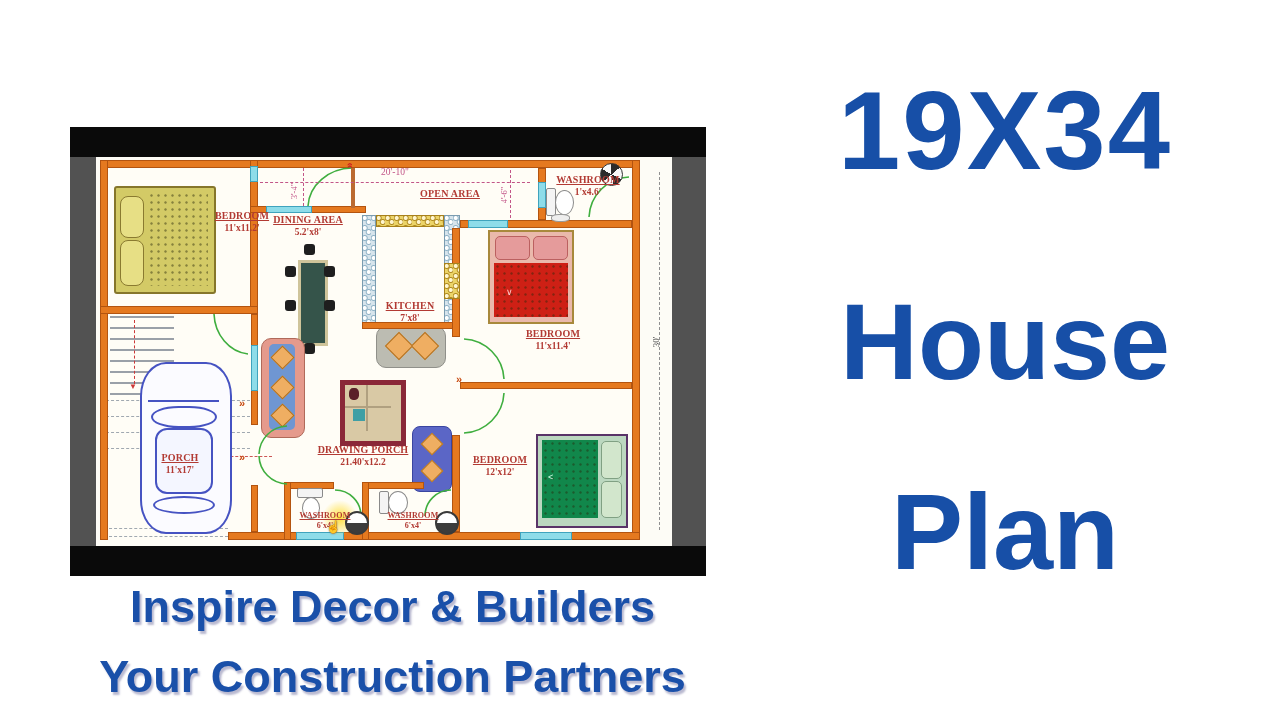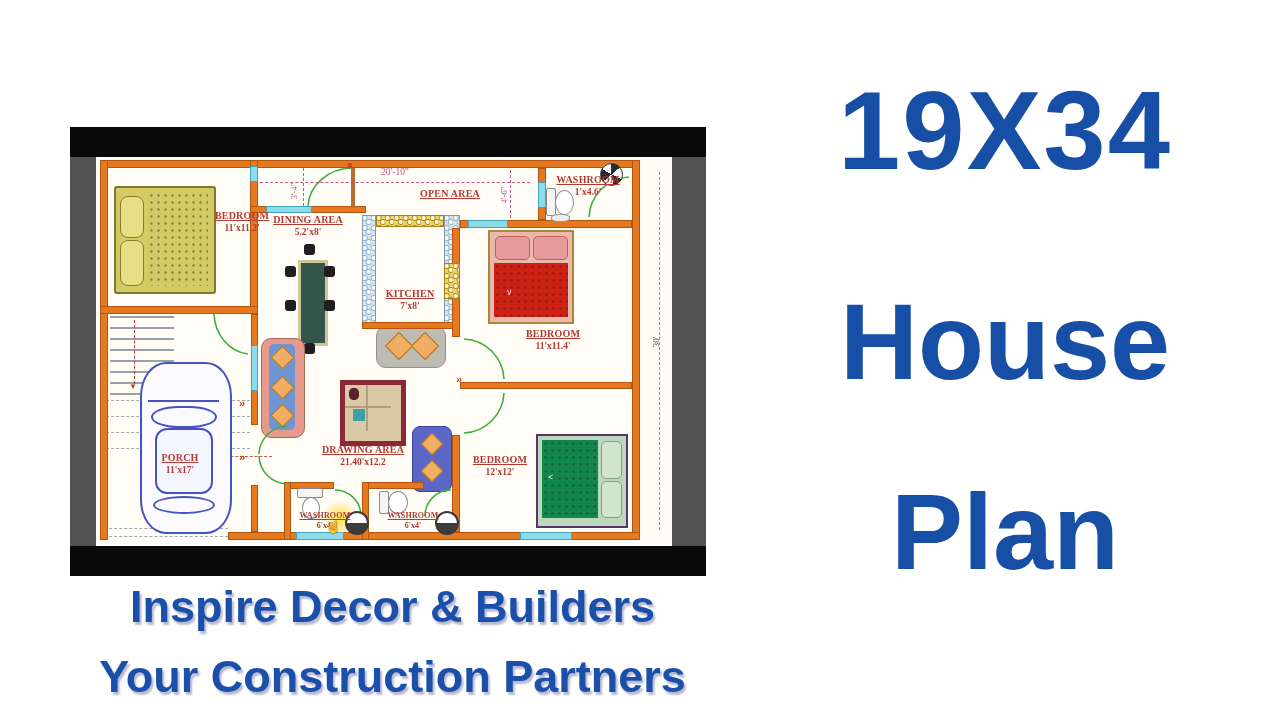--- a/index.html
+++ b/index.html
@@ -145,34 +145,34 @@
         <div class="rname">OPEN AREA</div>
       </div>
       <div class="rlabel" style="left:100px;top:50px;width:84px">
         <div class="rname">BEDROOM</div>
         <div class="rsize">11'x11.2'</div>
       </div>
       <div class="rlabel" style="left:158px;top:54px;width:100px">
         <div class="rname">DINING AREA</div>
         <div class="rsize">5.2'x8'</div>
       </div>
-      <div class="rlabel" style="left:268px;top:128px;width:84px">
+      <div class="rlabel" style="left:268px;top:140px;width:84px">
         <div class="rname">KITCHEN</div>
         <div class="rsize">7'x8'</div>
       </div>
       <div class="rlabel" style="left:443px;top:14px;width:90px">
         <div class="rname">WASHROOM</div>
         <div class="rsize">1'x4.6'</div>
       </div>
       <div class="rlabel" style="left:403px;top:168px;width:100px">
         <div class="rname">BEDROOM</div>
         <div class="rsize">11'x11.4'</div>
       </div>
       <div class="rlabel" style="left:198px;top:284px;width:130px">
-        <div class="rname">DRAWING AREA</div>
+        <div class="rname">DRAWING PORCH</div>
         <div class="rsize">21.40'x12.2</div>
       </div>
       <div class="rlabel" style="left:356px;top:294px;width:88px">
         <div class="rname">BEDROOM</div>
         <div class="rsize">12'x12'</div>
       </div>
       <div class="rlabel" style="left:46px;top:292px;width:68px">
         <div class="rname">PORCH</div>
         <div class="rsize">11'x17'</div>
       </div>

